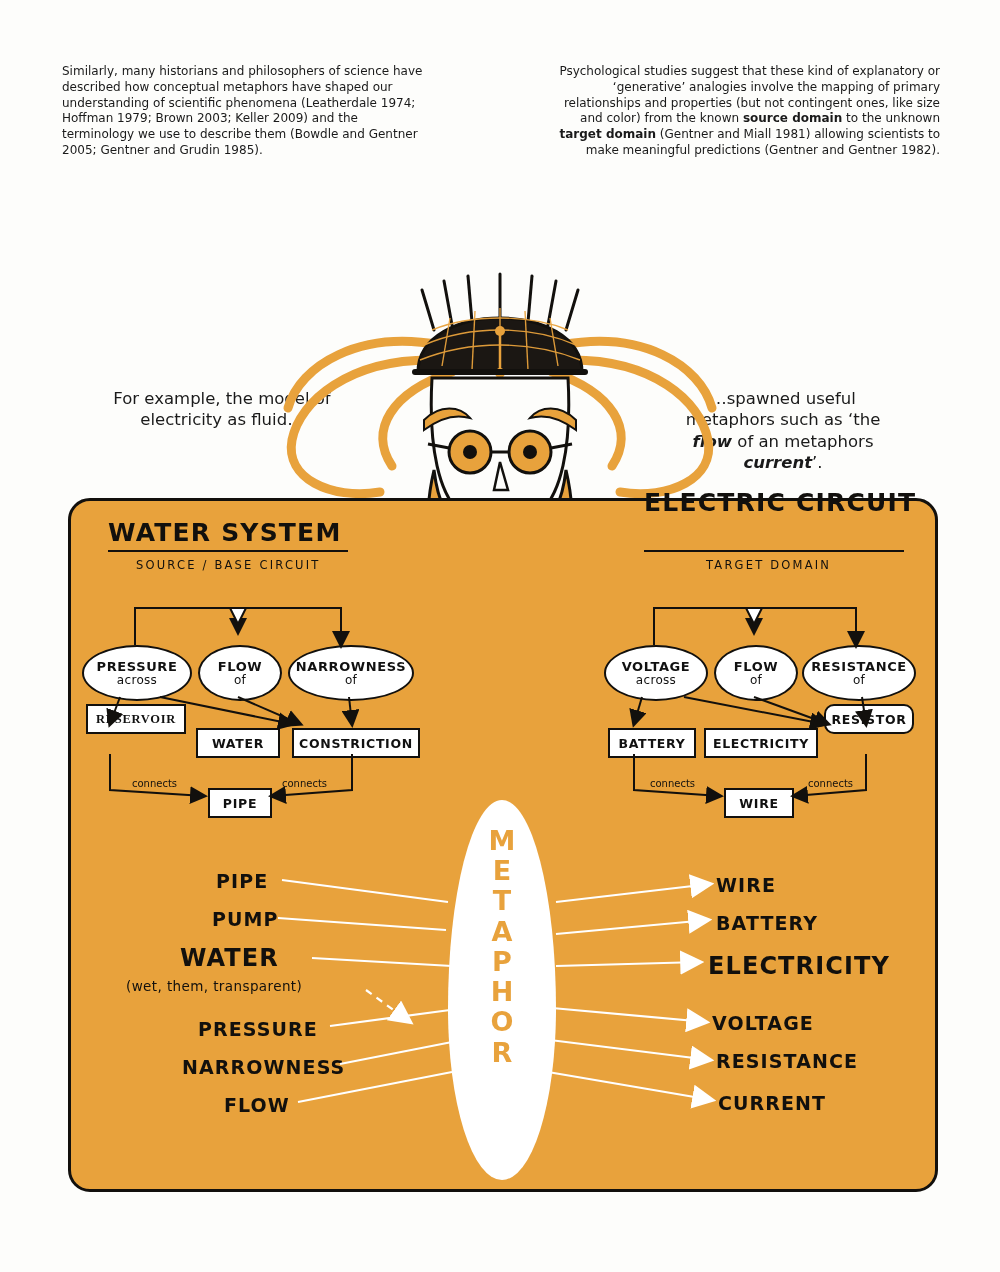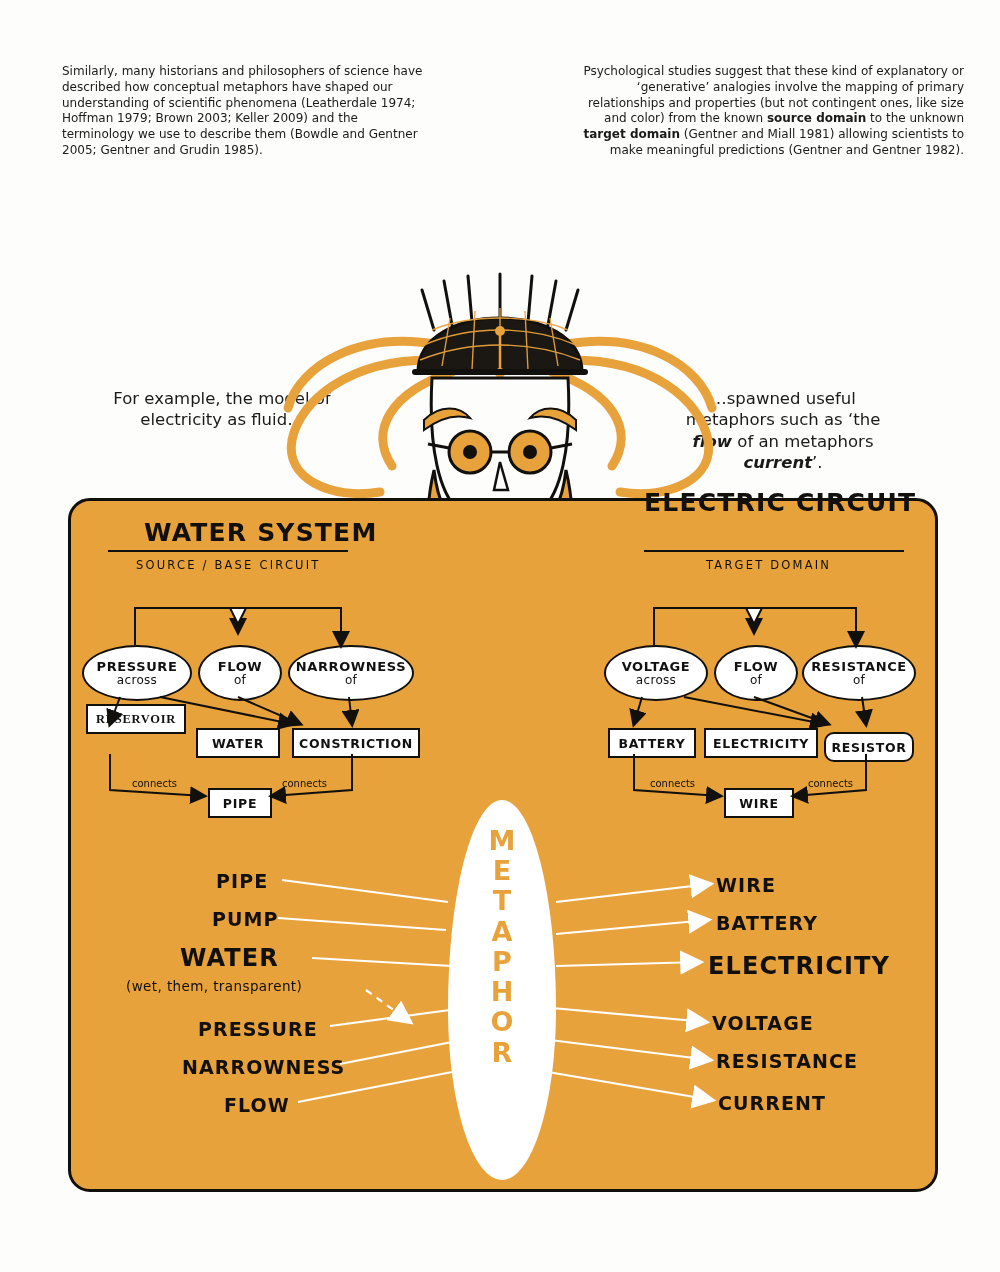--- a/index.html
+++ b/index.html
@@ -2,21 +2,21 @@
 <html><head>
 <meta charset="utf-8">
 <style>
   html,body{margin:0;padding:0;background:#fdfdfb;}
   body{width:1000px;height:1272px;position:relative;overflow:hidden;
        font-family:"DejaVu Sans",sans-serif;color:#111;}
 
   
   .prose{position:absolute;font-family:"DejaVu Sans",sans-serif;font-size:12px;line-height:1.32;color:#1a1a1a;}
   #prose-left{left:62px;top:64px;width:370px;text-align:left;}
-  #prose-right{left:540px;top:64px;width:400px;text-align:right;margin-left:24px;}
+  #prose-right{left:540px;top:64px;width:400px;text-align:right;}
   .prose b{font-weight:bold;}
 
   .caption{position:absolute;font-size:16.5px;line-height:1.3;color:#1a1a1a;}
   #caption-left{left:92px;top:388px;width:260px;text-align:center;}
   #caption-right{left:668px;top:388px;width:230px;text-align:center;}
   #caption-right i{font-style:italic;font-weight:bold;}
 
   
   #panel{position:absolute;left:68px;top:498px;width:864px;height:688px;
          background:#e8a23c;border:3px solid #12100d;border-radius:22px;}
@@ -151,21 +151,21 @@
       <path d="M448 778 L414 792 L434 788 L408 810"></path>
       <path d="M552 778 L586 792 L566 788 L592 810"></path>
       <path d="M470 706 L452 678 L466 690 L456 662"></path>
       <path d="M530 706 L548 678 L534 690 L544 662"></path>
     </g>
   </g>
 </svg>
 
 <div id="panel"></div>
 
-<div class="domain-title" style="left:108px;top:518px;margin-left:36px;">WATER SYSTEM</div>
+<div class="domain-title" style="left:108px;top:518px;">WATER SYSTEM</div>
 <div class="rule" style="left:108px;top:550px;width:240px;"></div>
 <div class="domain-sub" style="left:136px;top:558px;">SOURCE / BASE CIRCUIT</div>
 
 <div class="domain-title" style="left:644px;top:488px;">ELECTRIC CIRCUIT</div>
 <div class="rule" style="left:644px;top:550px;width:260px;"></div>
 <div class="domain-sub" style="left:706px;top:558px;">TARGET DOMAIN</div>
 
 <div class="oval" style="left:82px;top:645px;width:106px;height:52px;">
   <span class="l1">PRESSURE</span>
   <span class="l2">across</span>
@@ -194,21 +194,21 @@
   <span class="l1">FLOW</span>
   <span class="l2">of</span>
 </div>
 <div class="oval" style="left:802px;top:645px;width:110px;height:52px;">
   <span class="l1">RESISTANCE</span>
   <span class="l2">of</span>
 </div>
 
 <div class="bx" style="left:608px;top:728px;width:84px;">BATTERY</div>
 <div class="bx" style="left:704px;top:728px;width:110px;">ELECTRICITY</div>
-<div class="bx" style="left:824px;top:732px;width:86px;border-radius:10px;">RESISTOR</div>
+<div class="bx" style="left:824px;top:704px;width:86px;border-radius:10px;">RESISTOR</div>
 <div class="bx" style="left:724px;top:788px;width:66px;">WIRE</div>
 <div class="conn" style="left:650px;top:778px;">connects</div>
 <div class="conn" style="left:808px;top:778px;">connects</div>
 
 <svg class="ov" viewBox="0 0 1000 1272" xmlns="http://www.w3.org/2000/svg">
   <defs>
     <marker id="ah" markerWidth="9" markerHeight="9" refX="7" refY="4.5" orient="auto">
       <path d="M0,0 L9,4.5 L0,9 z" fill="#12100d"></path>
     </marker>
     <marker id="ahw" markerWidth="10" markerHeight="10" refX="8" refY="5" orient="auto">

